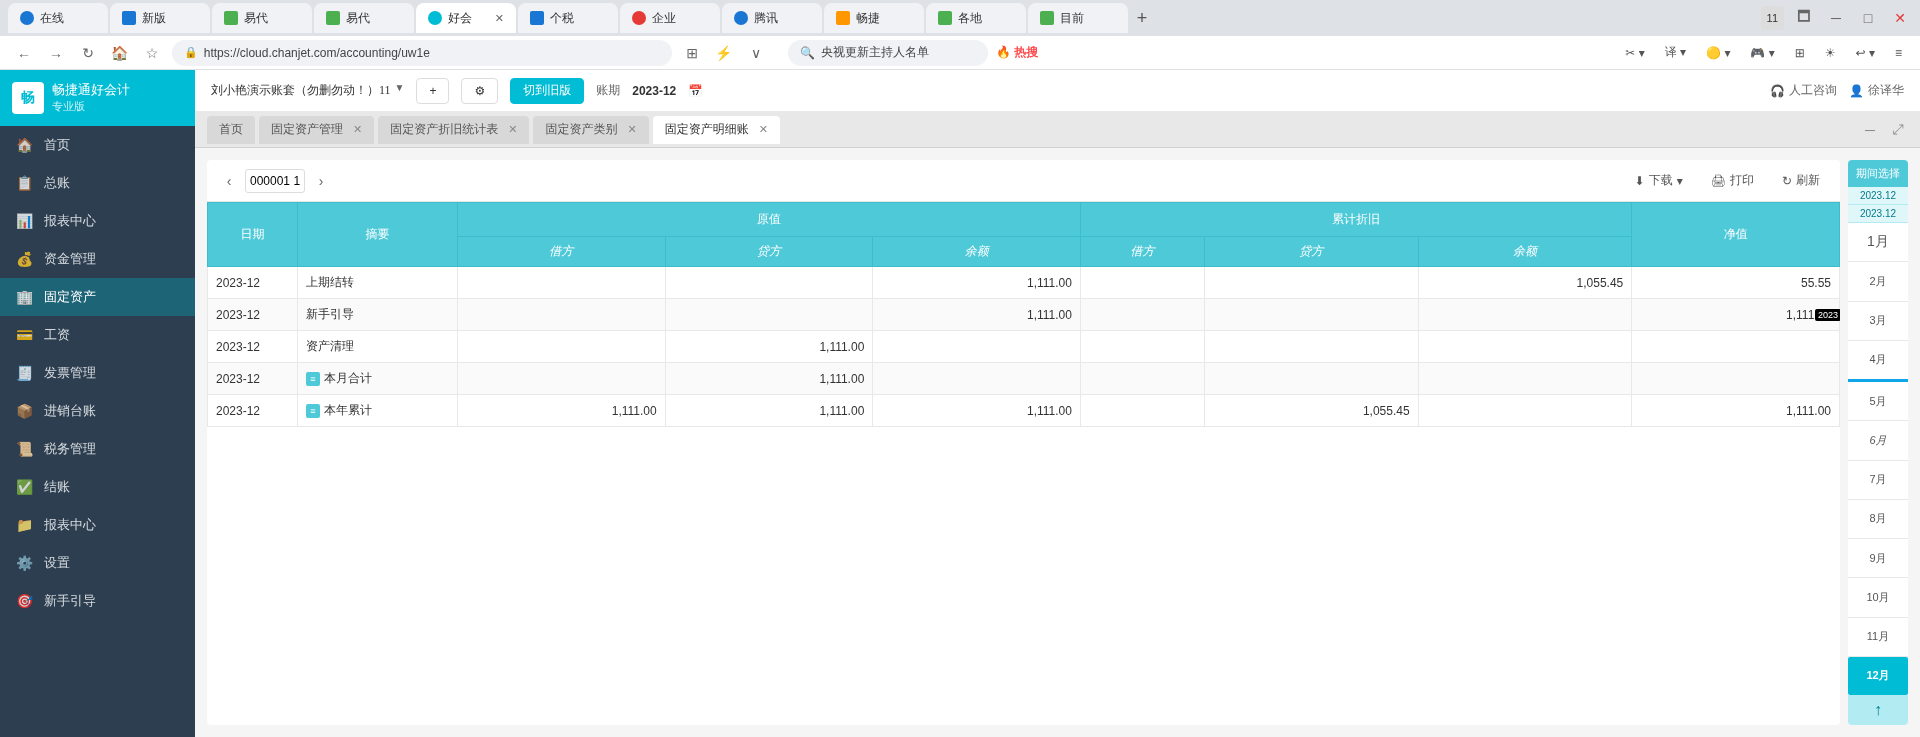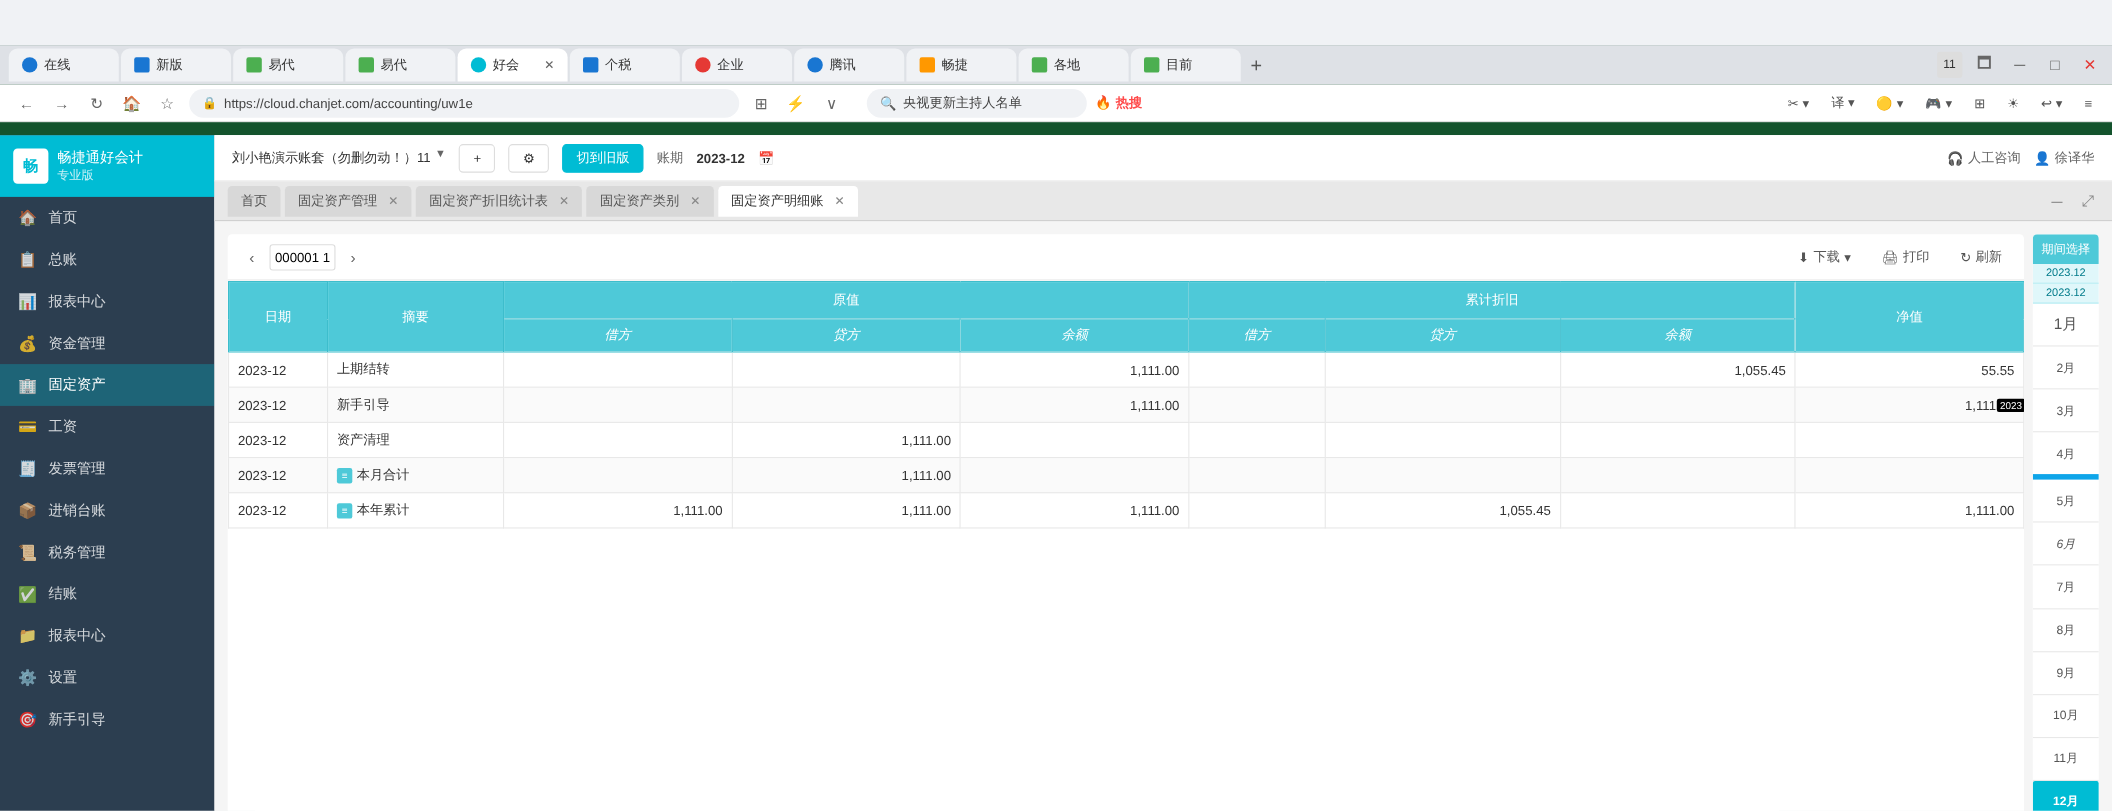--- a/index.html
+++ b/index.html
@@ -1,19 +1,19 @@
 <!DOCTYPE html>
 <html><head>
   <meta charset="utf-8">
   <style>
     * { margin: 0; padding: 0; box-sizing: border-box; }
     body { font-family: 'Microsoft YaHei', Arial, sans-serif; font-size: 12px; background: #f0f2f5; width: 1920px; height: 737px; overflow: hidden; }
 
     
-    .browser-chrome { background: #14532d; height: 82px; margin-top: 41px; }
+    .browser-chrome { background: #fca5a5; height: 70px; }
     .tab-bar { display: flex; align-items: center; height: 36px; background: #dee1e6; padding: 0 8px; gap: 2px; }
     .browser-tab { display: flex; align-items: center; height: 30px; padding: 0 12px; border-radius: 8px 8px 0 0; font-size: 12px; gap: 6px; cursor: pointer; background: #f0f2f5; color: #333; max-width: 160px; min-width: 100px; position: relative; }
     .browser-tab.active { background: #fff; }
     .browser-tab .tab-close { font-size: 11px; color: #666; margin-left: auto; cursor: pointer; }
     .browser-tab .favicon { width: 16px; height: 16px; border-radius: 2px; flex-shrink: 0; }
     .nav-bar { display: flex; align-items: center; height: 34px; background: #fff; padding: 0 12px; gap: 8px; border-bottom: 1px solid #e0e0e0; }
     .nav-btn { width: 24px; height: 24px; display: flex; align-items: center; justify-content: center; cursor: pointer; border-radius: 4px; color: #666; font-size: 14px; }
     .address-bar { flex: 1; height: 26px; background: #f0f2f5; border-radius: 13px; display: flex; align-items: center; padding: 0 12px; gap: 6px; font-size: 12px; color: #444; max-width: 500px; }
     .address-bar .lock { color: #4caf50; font-size: 11px; }
     .search-area { flex: 1; display: flex; align-items: center; gap: 8px; padding: 0 12px; font-size: 12px; }
@@ -31,21 +31,21 @@
     .sidebar-logo { width: 32px; height: 32px; background: #fff; border-radius: 4px; display: flex; align-items: center; justify-content: center; color: #00bcd4; font-size: 14px; font-weight: bold; flex-shrink: 0; }
     .sidebar-title { color: #fff; font-size: 13px; font-weight: normal; line-height: 1.3; }
     .sidebar-subtitle { color: rgba(255,255,255,0.8); font-size: 11px; }
     .sidebar-nav { flex: 1; overflow-y: auto; }
     .sidebar-item { display: flex; align-items: center; padding: 10px 16px; color: rgba(255,255,255,0.8); cursor: pointer; gap: 10px; font-size: 13px; }
     .sidebar-item.active { background: rgba(0,188,212,0.3); color: #fff; }
     .sidebar-item .icon { width: 18px; height: 18px; display: flex; align-items: center; justify-content: center; font-size: 14px; flex-shrink: 0; }
 
     
     .top-bar { background: #fff; height: 42px; display: flex; align-items: center; padding: 0 16px; gap: 12px; border-bottom: 1px solid #e8e8e8; font-size: 12px; }
-    .account-selector { display: flex; align-items: flex-start; gap: 4px; cursor: pointer; color: #333; font-size: 12px; }
+    .account-selector { display: flex; align-items: flex-start; gap: 4px; cursor: pointer; color: #333; font-size: 12px; font-family: Liberation Serif, serif; }
     .account-selector .dropdown { color: #666; font-size: 10px; }
     .top-bar-btn { height: 26px; padding: 0 12px; border-radius: 4px; border: 1px solid #ddd; background: #fff; cursor: pointer; font-size: 12px; color: #333; display: flex; align-items: center; gap: 4px; }
     .top-bar-btn.primary { background: #00bcd4; color: #fff; border-color: #00bcd4; }
     .period-label { color: #666; font-size: 12px; }
     .period-value { color: #333; font-weight: bold; }
     .icon-btn { display: flex; align-items: center; gap: 4px; cursor: pointer; color: #666; margin-left: auto; font-size: 12px; }
     .user-btn { display: flex; align-items: center; gap: 4px; cursor: pointer; color: #666; font-size: 12px; }
 
     
     .main-content { flex: 1; display: flex; flex-direction: column; background: #f5f5f5; min-width: 0; }
@@ -421,21 +421,21 @@
       </div>
 
       <div style="width:60px;background:#fff;border-radius:4px;display:flex;flex-direction:column;overflow:hidden;flex-shrink:0;">
         <div style="background:#4ec9d8;color:#fff;text-align:center;font-size:11px;padding:6px 2px;font-weight:500;">期间选择</div>
         <div style="background:#e0f7fa;padding:3px 2px;text-align:center;font-size:10px;color:#007b8a;border-bottom:1px solid #b2ebf2;">2023.12</div>
         <div style="background:#e0f7fa;padding:3px 2px;text-align:center;font-size:10px;color:#007b8a;border-bottom:1px solid #b2ebf2;">2023.12</div>
         <div style="flex:1;display:flex;flex-direction:column;">
           <div style="flex:1;display:flex;align-items:center;justify-content:center;font-size:14px;color:#555;cursor:pointer;border-bottom:1px solid #e8e8e8;padding:3px;">1月</div>
           <div style="flex:1;display:flex;align-items:center;justify-content:center;font-size:11px;color:#555;cursor:pointer;border-bottom:1px solid #e8e8e8;padding:3px;">2月</div>
           <div style="flex:1;display:flex;align-items:center;justify-content:center;font-size:11px;color:#555;cursor:pointer;border-bottom:1px solid #e8e8e8;padding:3px;">3月</div>
-          <div style="flex:1;display:flex;align-items:center;justify-content:center;font-size:11px;color:#555;cursor:pointer;border-bottom:5px solid #0ea5e9;padding:3px;">4月</div>
+          <div style="flex:1;display:flex;align-items:center;justify-content:center;font-size:11px;color:#555;cursor:pointer;border-bottom:3px solid #0ea5e9;padding:3px;">4月</div>
           <div style="flex:1;display:flex;align-items:center;justify-content:center;font-size:11px;color:#555;cursor:pointer;border-bottom:1px solid #e8e8e8;padding:3px;">5月</div>
           <div style="flex:1;display:flex;align-items:center;justify-content:center;font-size:11px;color:#555;cursor:pointer;border-bottom:1px solid #e8e8e8;padding:3px;font-style:italic;">6月</div>
           <div style="flex:1;display:flex;align-items:center;justify-content:center;font-size:11px;color:#555;cursor:pointer;border-bottom:1px solid #e8e8e8;padding:3px;">7月</div>
           <div style="flex:1;display:flex;align-items:center;justify-content:center;font-size:11px;color:#555;cursor:pointer;border-bottom:1px solid #e8e8e8;padding:3px;">8月</div>
           <div style="flex:1;display:flex;align-items:center;justify-content:center;font-size:11px;color:#555;cursor:pointer;border-bottom:1px solid #e8e8e8;padding:3px;">9月</div>
           <div style="flex:1;display:flex;align-items:center;justify-content:center;font-size:11px;color:#555;cursor:pointer;border-bottom:1px solid #e8e8e8;padding:3px;">10月</div>
           <div style="flex:1;display:flex;align-items:center;justify-content:center;font-size:11px;color:#555;cursor:pointer;border-bottom:1px solid #e8e8e8;padding:3px;">11月</div>
           <div style="flex:1;display:flex;align-items:center;justify-content:center;font-size:11px;color:#fff;cursor:pointer;background:#00bcd4;font-weight:bold;border-radius:2px;padding:3px;">12月</div>
         </div>
         <div style="display:flex;align-items:center;justify-content:center;padding:6px;cursor:pointer;background:#b2ebf2;color:#00838f;font-size:16px;">↑</div>

